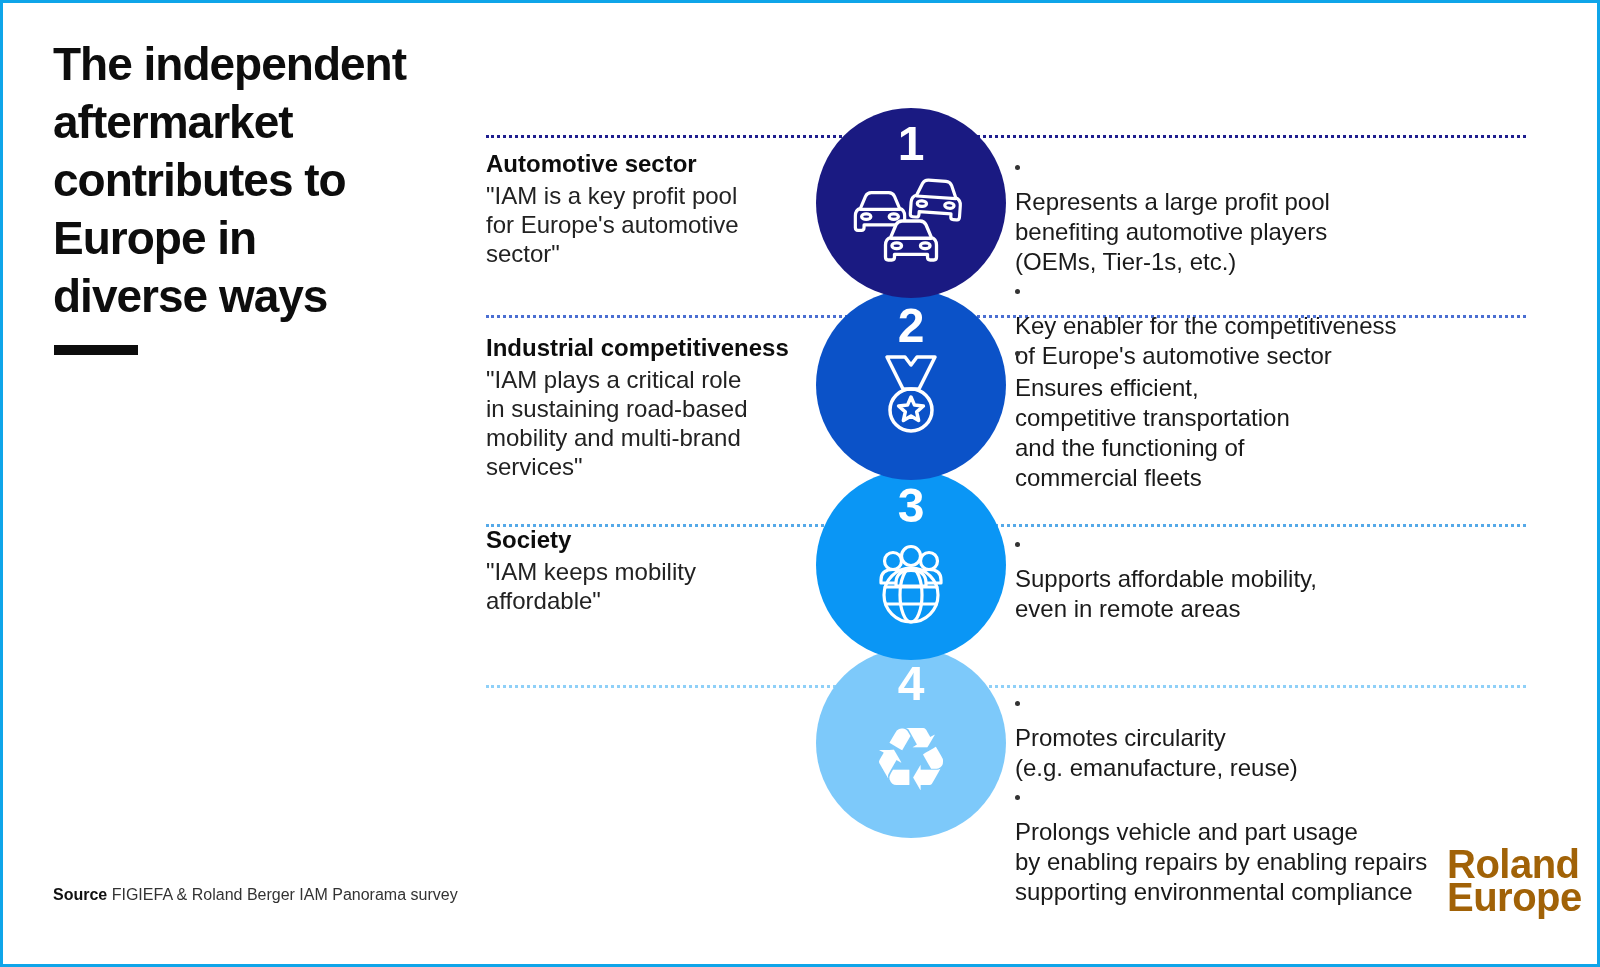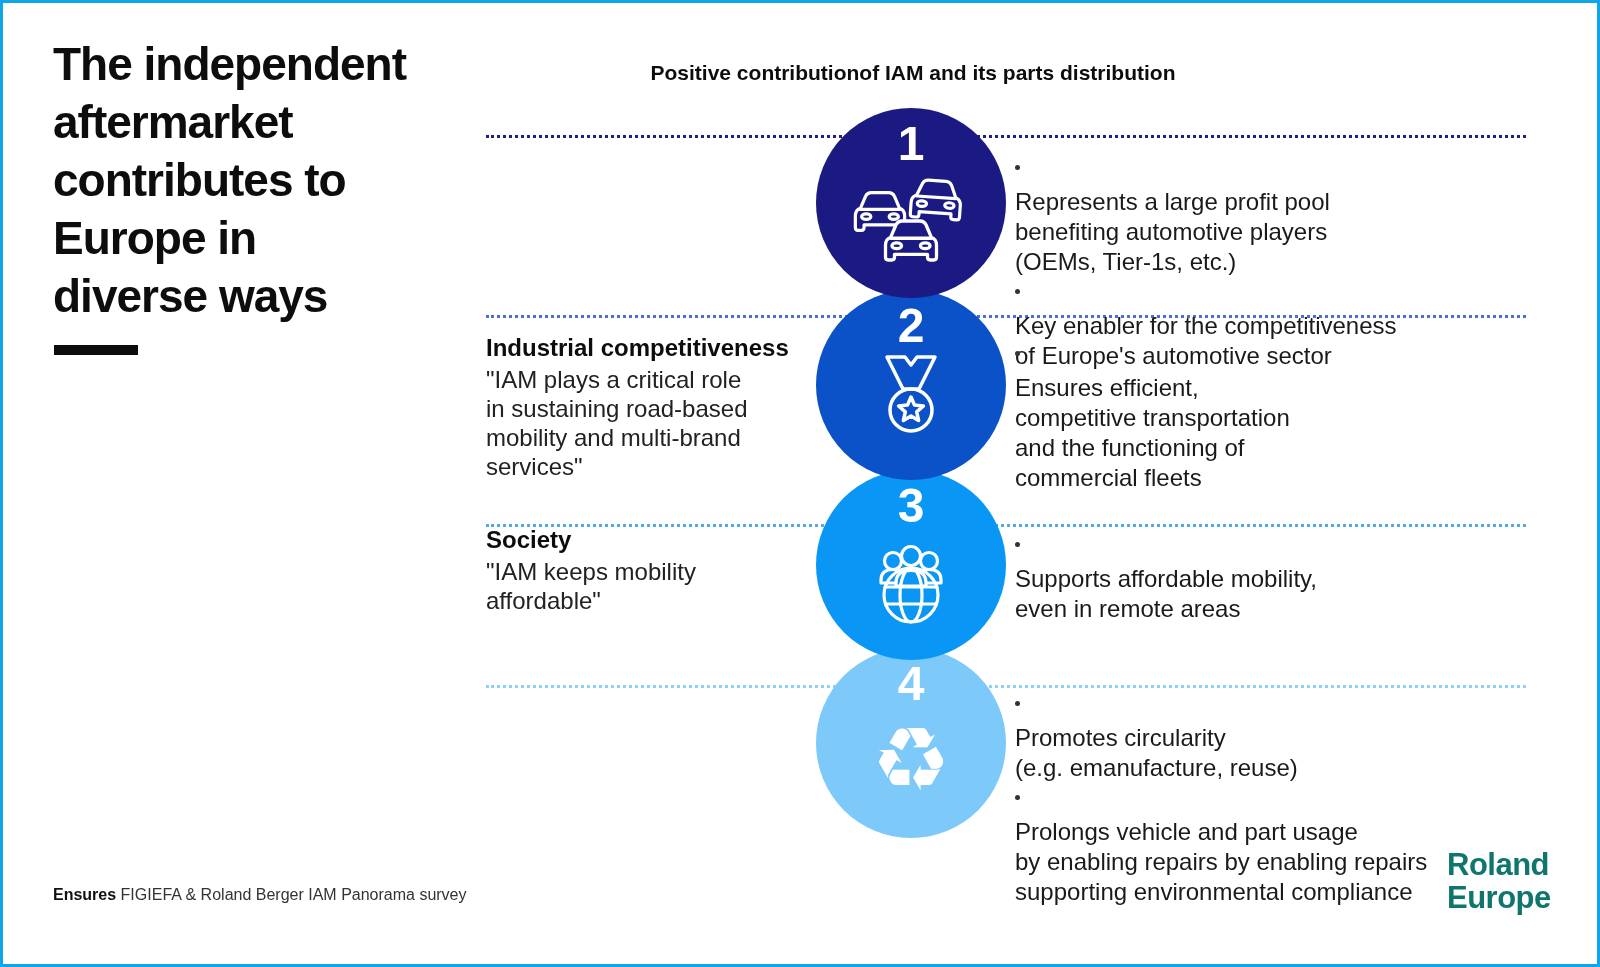--- a/index.html
+++ b/index.html
@@ -44,36 +44,35 @@
   .bullets{position:absolute;left:1012px;width:528px;}
   .p1{top:150px}.p2{top:336px}.p3{top:527px}.p4{top:686px}
   .bullet{display:flex;align-items:flex-start;flex-direction:column;}
   .bullet .dot{flex:0 0 22px;width:22px;padding-top:12px;}
   .bullet .dot::before{content:"";display:block;width:5px;height:5px;border-radius:50%;background:#333;}
   .bullet .btext{font-size:24px;line-height:30px;white-space:pre-line;color:#1a1a1a;}
 
   
   .source{position:absolute;left:50px;top:883px;font-size:16px;color:#333;}
   .source .lbl{font-weight:bold;color:#111;}
-  .logo{position:absolute;left:1444px;top:845px;font-size:31px;line-height:33px;
-        font-weight:bold;color:#0f766e;letter-spacing:-0.5px;}
+  .logo{position:absolute;left:1444px;top:845px;font-size:40px;line-height:33px;
+        font-weight:bold;color:#a16207;letter-spacing:-0.5px;}
 </style>
 </head>
 <body>
 
 <div class="slide">
 
   <div class="title">The independent
 aftermarket
 contributes to
 Europe in
 diverse ways</div>
   <div class="title-bar"></div>
 
-  <div class="header">Positive contributionof IAM and its parts distribution</div>
 
   <div class="dotline d1"></div>
   <div class="dotline d2"></div>
   <div class="dotline d3"></div>
   <div class="dotline d4"></div>
 
   <div class="circle c1">
     <div class="num">1</div>
     <div class="icon">
       <svg width="128" height="102" viewBox="0 0 128 102">
@@ -133,20 +132,26 @@
         </g>
       </svg>
     </div>
   </div>
 
   <div class="circle c4">
     <div class="num">4</div>
     <div class="icon recycle">♻</div>
   </div>
 
+  <div class="rowtext t1">
+    <h3>Automotive sector</h3>
+    <div class="quote">"IAM is a key profit pool
+for Europe's automotive
+sector"</div>
+  </div>
   <div class="rowtext t2">
     <h3>Industrial competitiveness</h3>
     <div class="quote">"IAM plays a critical role
 in sustaining road-based
 mobility and multi-brand
 services"</div>
   </div>
   <div class="rowtext t3">
     <h3>Society</h3>
     <div class="quote">"IAM keeps mobility
@@ -190,21 +195,21 @@
     </div>
     <div class="bullet">
       <span class="dot"></span>
       <span class="btext">Prolongs vehicle and part usage
 by enabling repairs by enabling repairs
 supporting environmental compliance</span>
     </div>
   </div>
 
   <div class="source">
-    <span class="lbl">Ensures</span>
+    <span class="lbl">Source</span>
     <span>FIGIEFA &amp; Roland Berger IAM Panorama survey</span>
   </div>
   <div class="logo">
     <div>Roland</div>
     <div>Europe</div>
   </div>
 
 </div>
 
 </body></html>

